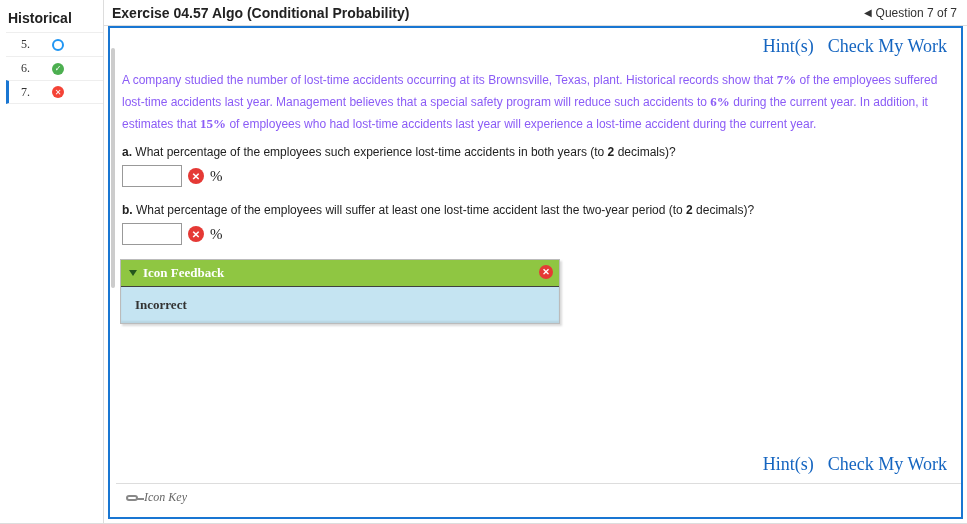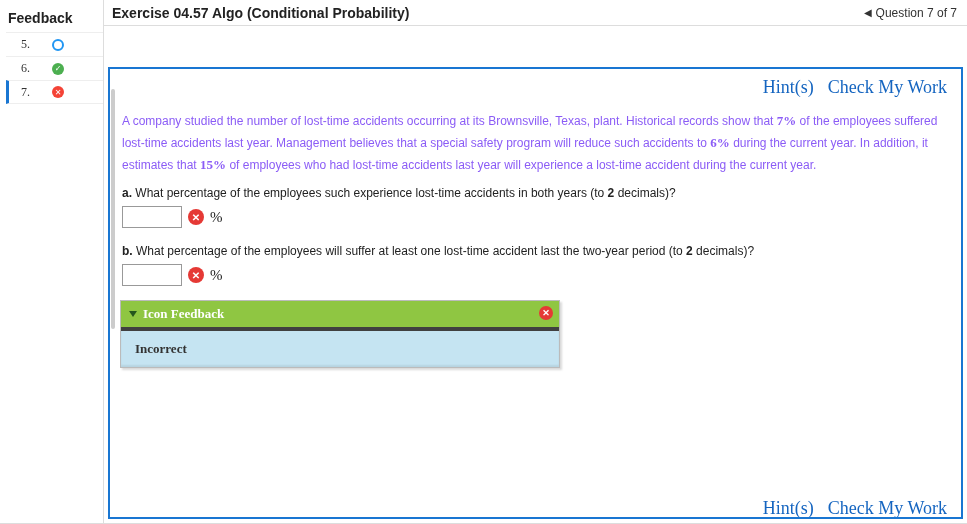--- a/index.html
+++ b/index.html
@@ -8,54 +8,54 @@
   .sidebar { width: 104px; border-right: 1px solid #ddd; padding: 6px 0 0 6px; }
   .sidebar-header { font-weight: bold; font-size: 14px; padding: 4px 0 6px 2px; font-family: "Segoe UI", Arial, sans-serif; }
   .q-row { display: flex; align-items: center; height: 24px; border-top: 1px solid #eee; padding-left: 6px; gap: 22px; position: relative; }
   .q-row.current { border-left: 3px solid #1976d2; padding-left: 3px; }
   .q-row:last-of-type { border-bottom: 1px solid #eee; }
   .q-num { width: 18px; text-align: right; font-size: 12px; color: #333; }
   .icon-circ { width: 12px; height: 12px; border-radius: 50%; display: inline-flex; align-items: center; justify-content: center; font-size: 8px; color: #fff; }
   .ic-blue { border: 2px solid #2196f3; background: #fff; }
   .ic-green { background: #4caf50; }
   .ic-red { background: #f44336; }
-  .main { flex: 1; display: flex; flex-direction: column; gap: 41px; }
+  .main { flex: 1; display: flex; flex-direction: column; }
   .titlebar { display: flex; align-items: center; height: 26px; border-bottom: 1px solid #ddd; font-family: "Segoe UI", Arial, sans-serif; }
   .title { font-weight: bold; font-size: 14px; padding-left: 8px; flex: 1; }
   .pager { font-size: 12px; color: #333; padding-right: 10px; display: flex; align-items: center; gap: 4px; }
   .content { flex: 1; border: 2px solid #1976d2; margin: 0 4px 4px 4px; position: relative; overflow: hidden; }
   .inner { position: absolute; inset: 0 0 0 6px; overflow-y: auto; font-family: Verdana, Geneva, sans-serif; font-size: 12px; }
   .scrollhint { position: absolute; left: 1px; top: 20px; width: 4px; height: 240px; background: #ccc; border-radius: 2px; }
   .toolbar { display: flex; justify-content: flex-end; gap: 14px; padding: 8px 14px; font-family: Georgia, serif; }
   .toolbar a { color: #1565c0; font-size: 18px; text-decoration: none; cursor: pointer; }
   .body-text { padding: 4px 12px 4px 6px; line-height: 1.7; color: #8b5cf6; }
   .body-text b { font-family: Georgia, serif; font-size: 13px; }
   .qline { padding: 6px 12px 2px 6px; color: #222; }
   .ans-row { display: flex; align-items: center; gap: 6px; padding: 4px 6px 10px 6px; }
   .ans-input { width: 60px; height: 22px; border: 1px solid #999; font-size: 12px; padding: 0 4px; }
   .ic-wrong { width: 16px; height: 16px; border-radius: 50%; background: #e53935; color: #fff; display: inline-flex; align-items: center; justify-content: center; font-size: 10px; font-weight: bold; }
   .unit { font-family: Georgia, serif; font-size: 15px; }
   .fb-wrap { margin: 4px 6px 2px 4px; width: 440px; border: 1px solid #bbb; box-shadow: 2px 2px 2px rgba(0,0,0,.15); }
   .fb-head { background: #8fc642; color: #fff; padding: 5px 8px; display: flex; align-items: center; font-family: Georgia, serif; font-weight: bold; font-size: 13px; position: relative; }
   .fb-head .tri { width:0; height:0; border-left: 4px solid transparent; border-right: 4px solid transparent; border-top: 6px solid #24561d; margin-right: 6px; }
   .fb-close { position: absolute; right: 6px; top: 5px; width: 14px; height: 14px; border-radius: 50%; background: #e53935; color: #fff; display: inline-flex; align-items: center; justify-content: center; font-size: 9px; cursor: pointer; }
-  .fb-body { background: #c5e4f2; border-top: 4px solid #404040; padding: 10px 14px; font-family: Georgia, serif; font-weight: bold; font-size: 13px; color: #333; box-shadow: inset 0 -2px 2px rgba(0,0,0,.07); }
+  .fb-body { background: #c5e4f2; border-top: 1px solid #404040; padding: 10px 14px; font-family: Georgia, serif; font-weight: bold; font-size: 13px; color: #333; box-shadow: inset 0 -2px 2px rgba(0,0,0,.07); }
   .spacer { height: 120px; }
   .footer { border-top: 1px solid #ddd; padding: 6px 10px; font-family: Georgia, serif; font-style: italic; color: #666; display: flex; align-items: center; gap: 6px; font-size: 12px; }
   .key-icon { width: 12px; height: 6px; border-radius: 3px; border: 2px solid #888; position: relative; }
   .key-icon::after { content: ""; position: absolute; right: -8px; top: 1px; width: 8px; height: 2px; background: #888; }
   .chev { font-size: 10px; }
 </style>
 </head>
 <body>
 
 <div class="page">
 
   <div class="sidebar">
-    <div class="sidebar-header">Feedback</div>
+    <div class="sidebar-header">Historical</div>
     <div class="q-row">
       <span class="q-num">5.</span>
       <span class="icon-circ ic-blue"></span>
     </div>
     <div class="q-row">
       <span class="q-num">6.</span>
       <span class="icon-circ ic-green">✓</span>
     </div>
     <div class="q-row current">
       <span class="q-num">7.</span>

